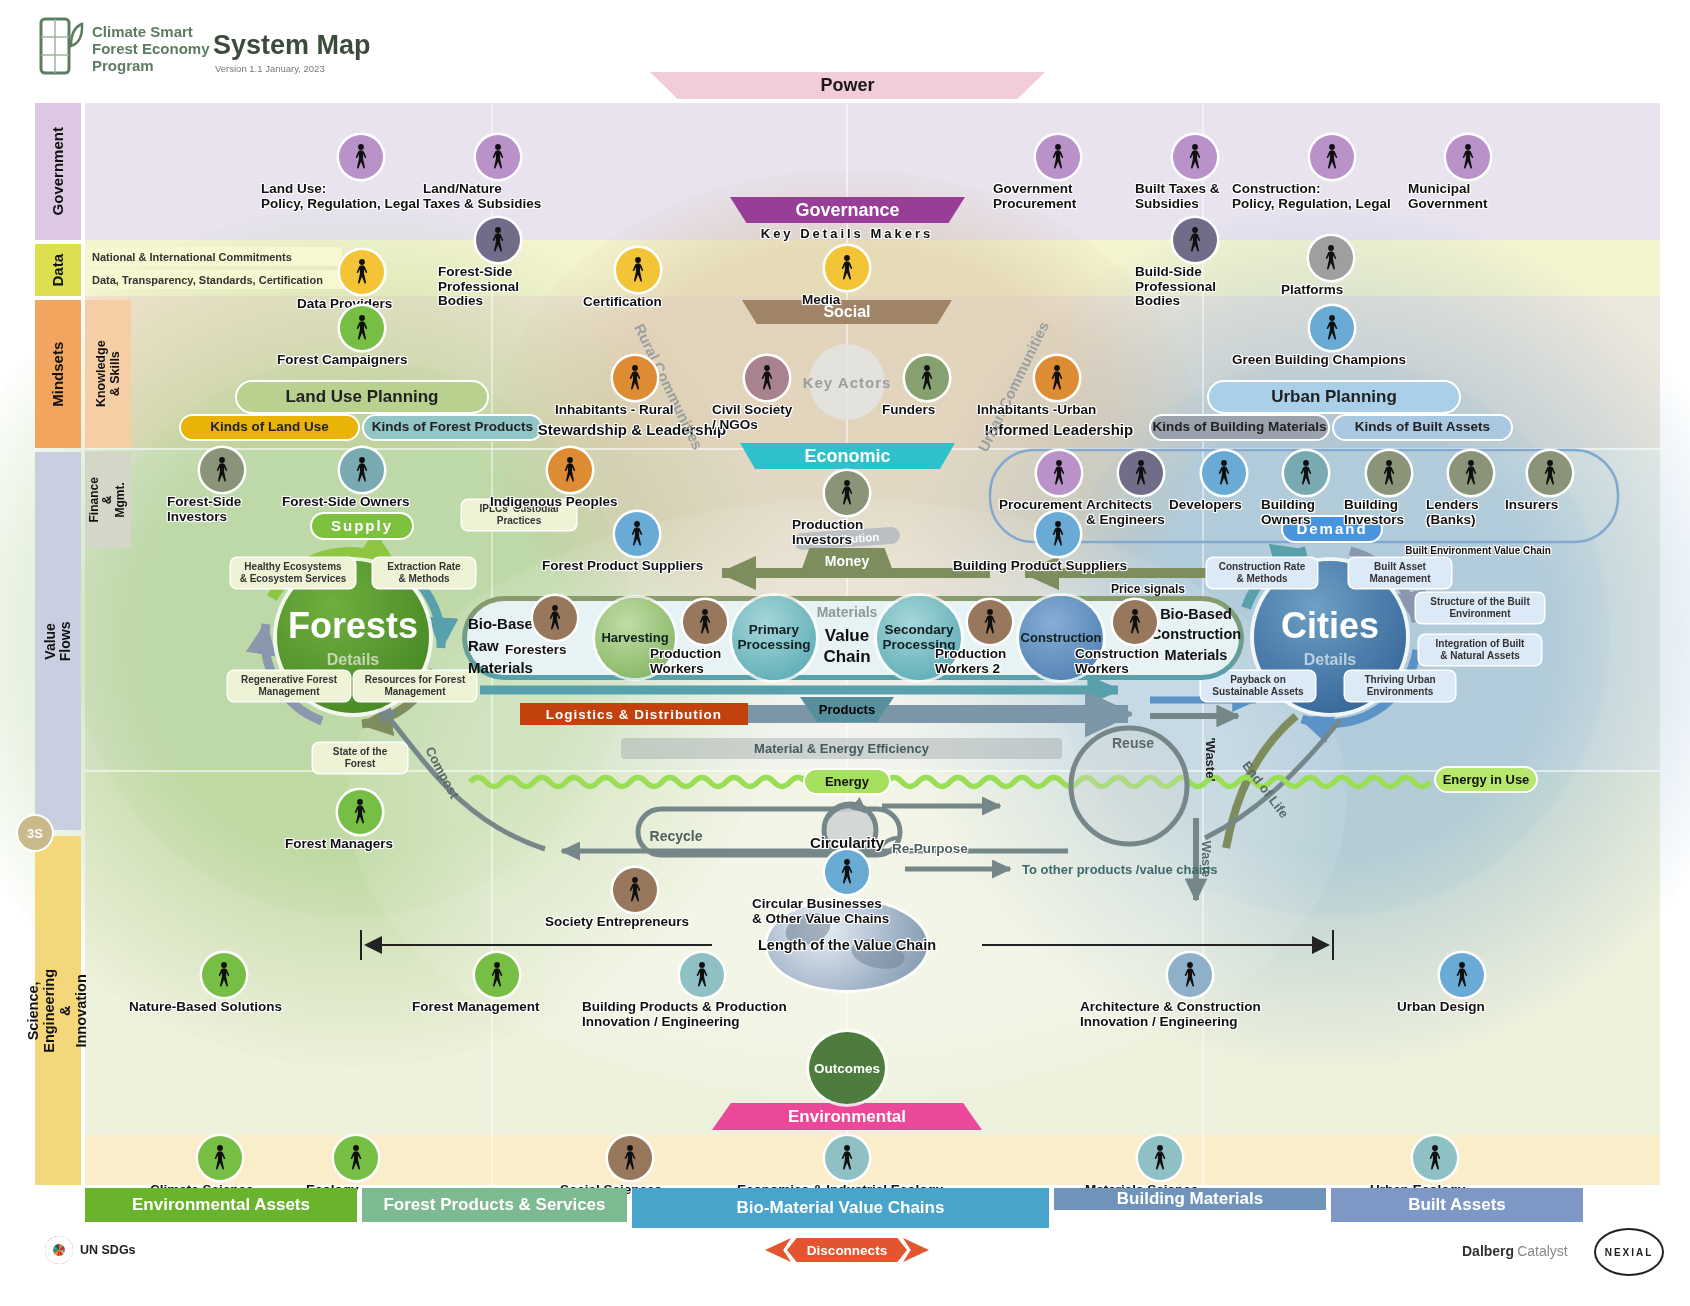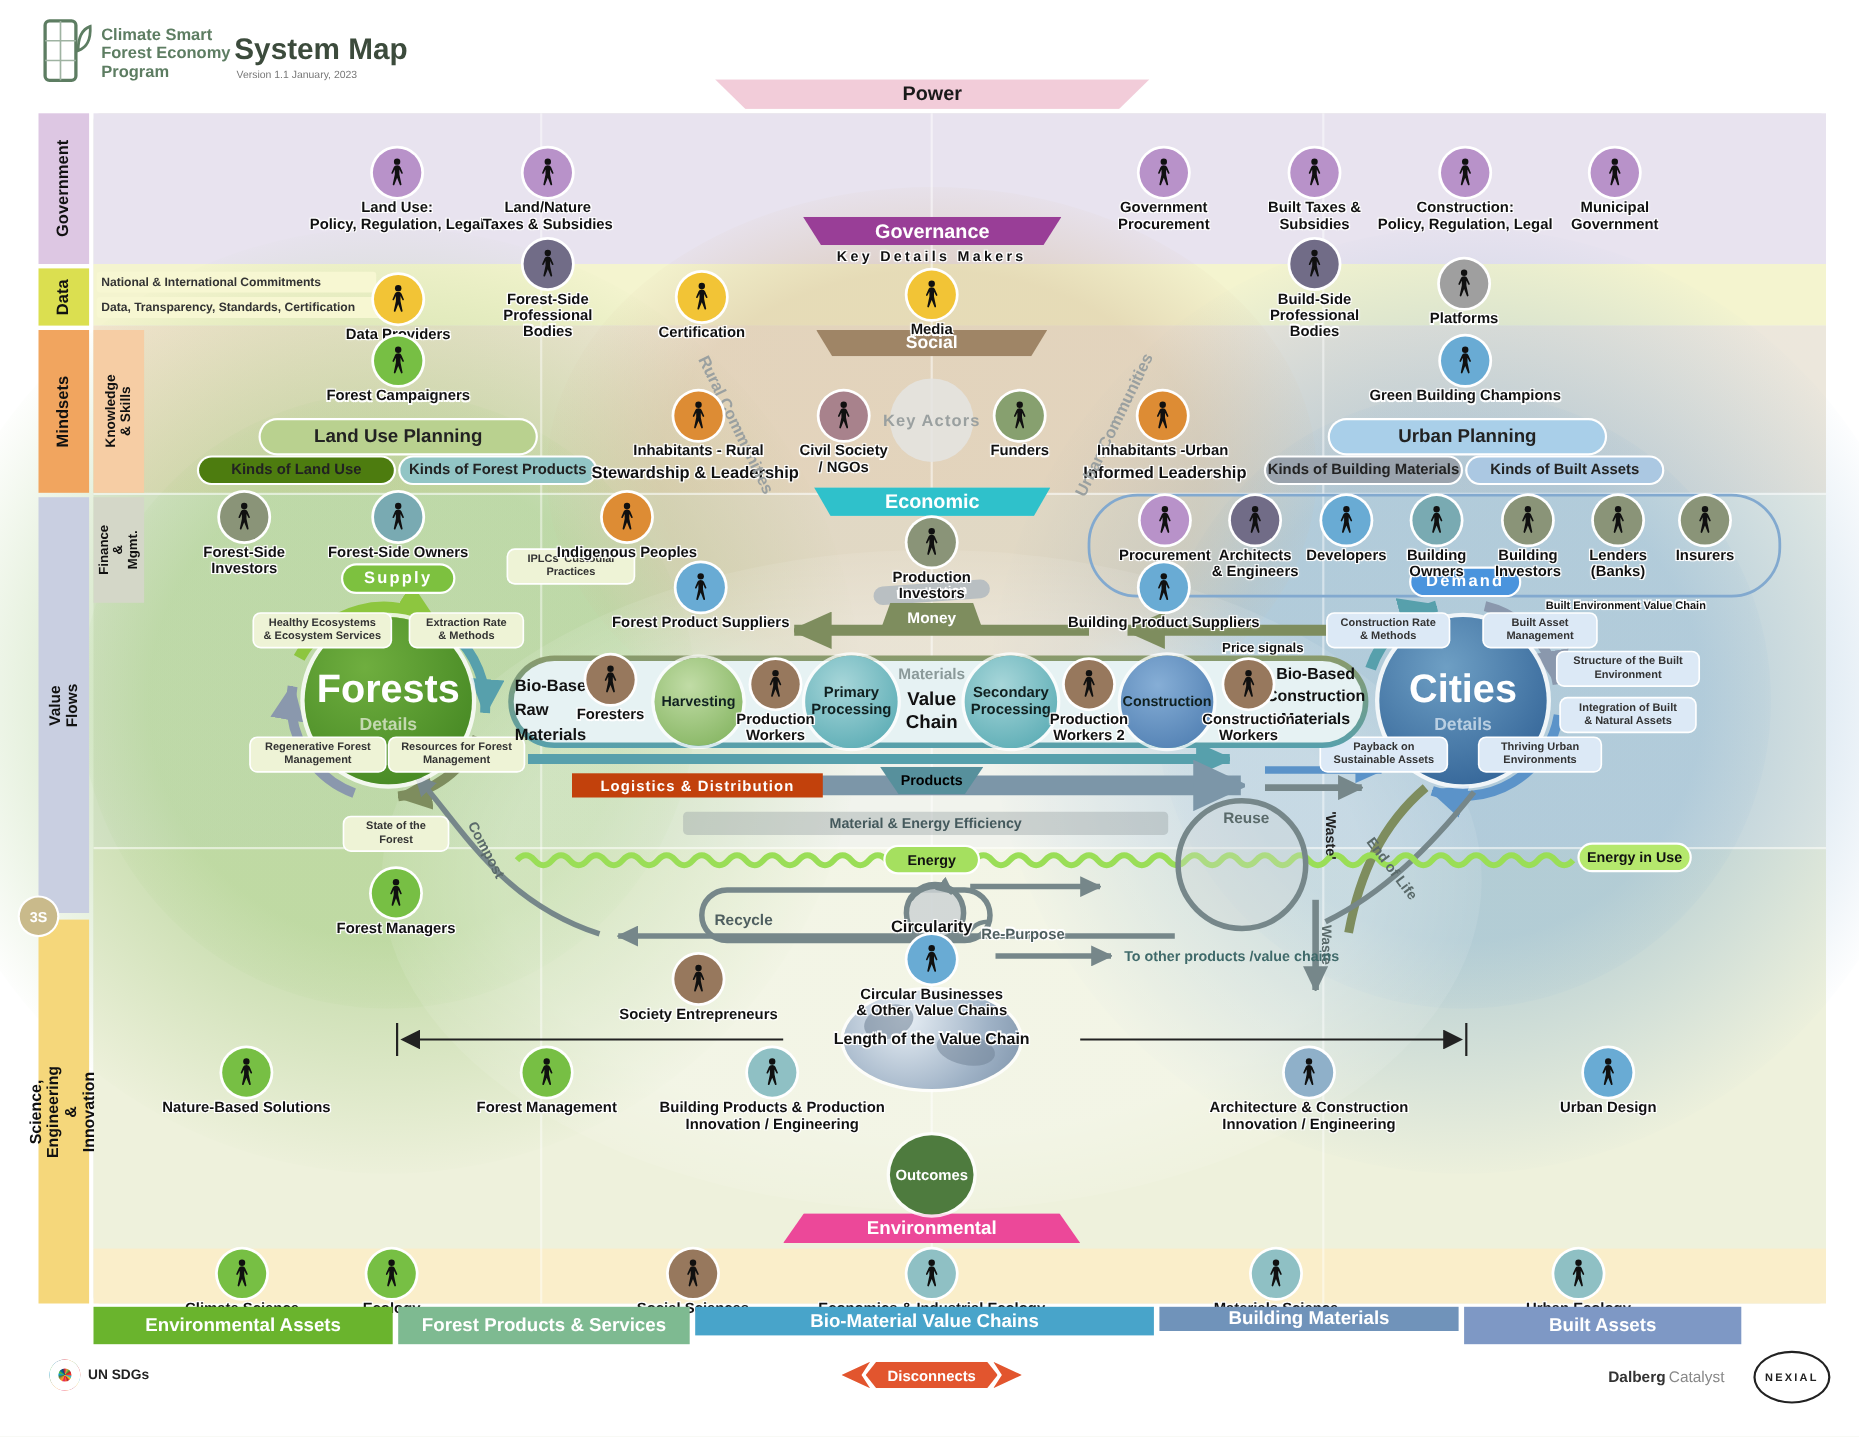--- a/index.html
+++ b/index.html
@@ -7,21 +7,21 @@
        font-family:"Liberation Sans",sans-serif;color:#111}
   .abs{position:absolute}
   .halo{text-shadow:-1px -1px 0 #fff,1px -1px 0 #fff,-1px 1px 0 #fff,1px 1px 0 #fff,0 0 3px #fff}
   .pre{white-space:pre-line}
   
   .actor{position:absolute;width:0;height:0}
   .actor .av{position:absolute;left:-22px;top:0;width:44px;height:44px;border-radius:50%;
              box-shadow:0 0 0 2.5px #fff;display:flex;align-items:center;justify-content:center}
   .actor .av svg{width:28px;height:34px;fill:#101010}
   .actor .lb{position:absolute;top:47px;left:50%;transform:translateX(-50%);
-             font-size:13.5px;font-weight:bold;text-align:center;line-height:1.08;
+             font-size:13.5px;font-weight:bold;text-align:left;line-height:1.08;
              white-space:pre-line;
              text-shadow:-1px -1px 0 #fff,1px -1px 0 #fff,-1px 1px 0 #fff,1px 1px 0 #fff,0 0 3px #fff}
   .c-purple{background:#b892c9}.c-yellow{background:#f2c436}.c-slate{background:#716c87}
   .c-gray{background:#9f9f9f}.c-green{background:#77bf44}.c-blue{background:#69abd4}
   .c-orange{background:#dd8c34}.c-mauve{background:#a8828c}.c-sage{background:#87a06f}
   .c-tealc{background:#79aab2}.c-brown{background:#97785d}.c-olive{background:#8a9478}
   .c-lteal{background:#8fc0c4}.c-lblue{background:#8fb0c9}
   .sideband{position:absolute;display:flex;align-items:center;justify-content:center}
   .sideband span{transform:rotate(-90deg);font-weight:bold;white-space:pre-line;text-align:center;line-height:1.1}
   .banner{position:absolute;display:flex;align-items:center;justify-content:center;
@@ -211,21 +211,21 @@
 <div class="abs" style="left:88px;top:270px;width:280px;height:19px;background:#f7f7d2;border-radius:3px;font-size:11px;font-weight:bold;color:#333;display:flex;align-items:center;padding-left:4px">
     <span>Data, Transparency, Standards, Certification</span>
   </div>
 
 <div class="pill" style="left:237px;top:382px;width:250px;height:30px;background:#b9d18f;font-size:17px;color:#222">
     <span>Land Use Planning</span>
   </div>
 <div class="pill" style="left:1209px;top:382px;width:250px;height:30px;background:#a9cfe9;font-size:17px;color:#222">
     <span>Urban Planning</span>
   </div>
-<div class="pill" style="left:181px;top:416px;width:177px;height:23px;background:#4d7c0f;font-size:13.5px;color:#222">
+<div class="pill" style="left:181px;top:416px;width:177px;height:23px;background:#eab308;font-size:13.5px;color:#222">
     <span>Kinds of Land Use</span>
   </div>
 <div class="pill" style="left:364px;top:416px;width:177px;height:23px;background:#92c5c5;font-size:13.5px;color:#222">
     <span>Kinds of Forest Products</span>
   </div>
 <div class="pill" style="left:1151px;top:416px;width:177px;height:23px;background:#9aa3ad;font-size:13.5px;color:#222">
     <span>Kinds of Building Materials</span>
   </div>
 <div class="pill" style="left:1334px;top:416px;width:177px;height:23px;background:#abc8e2;font-size:13.5px;color:#222">
     <span>Kinds of Built Assets</span>
@@ -772,21 +772,21 @@
     </span>
     <span class="lb" style="width:130px">Urban Ecology</span>
   </div>
 
 <div class="abs" style="left:85px;top:1188px;width:272px;height:34px;background:#6ab42d;display:flex;align-items:center;justify-content:center">
     <span style="color:#fff;font-weight:bold;font-size:17px">Environmental Assets</span>
   </div>
 <div class="abs" style="left:362px;top:1188px;width:265px;height:34px;background:#7eba91;display:flex;align-items:center;justify-content:center">
     <span style="color:#fff;font-weight:bold;font-size:17px">Forest Products &amp; Services</span>
   </div>
-<div class="abs" style="left:632px;top:1188px;width:417px;height:26px;background:#48a4ca;display:flex;align-items:center;justify-content:center">
+<div class="abs" style="left:632px;top:1188px;width:417px;height:40px;background:#48a4ca;display:flex;align-items:center;justify-content:center">
     <span style="color:#fff;font-weight:bold;font-size:17px">Bio-Material Value Chains</span>
   </div>
 <div class="abs" style="left:1054px;top:1188px;width:272px;height:22px;background:#7093ba;display:flex;align-items:center;justify-content:center">
     <span style="color:#fff;font-weight:bold;font-size:17px">Building Materials</span>
   </div>
 <div class="abs" style="left:1331px;top:1188px;width:252px;height:34px;background:#7e98c5;display:flex;align-items:center;justify-content:center">
     <span style="color:#fff;font-weight:bold;font-size:17px">Built Assets</span>
   </div>
 
 <div class="abs" style="left:45px;top:1236px;width:28px;height:28px;border-radius:50%;background:conic-gradient(#e5243b,#dda63a,#4c9f38,#c5192d,#ff3a21,#26bde2,#fcc30b,#a21942,#fd6925,#dd1367,#fd9d24,#bf8b2e,#3f7e44,#0a97d9,#56c02b,#00689d,#19486a,#e5243b);box-shadow:inset 0 0 0 8px #fff"></div>

